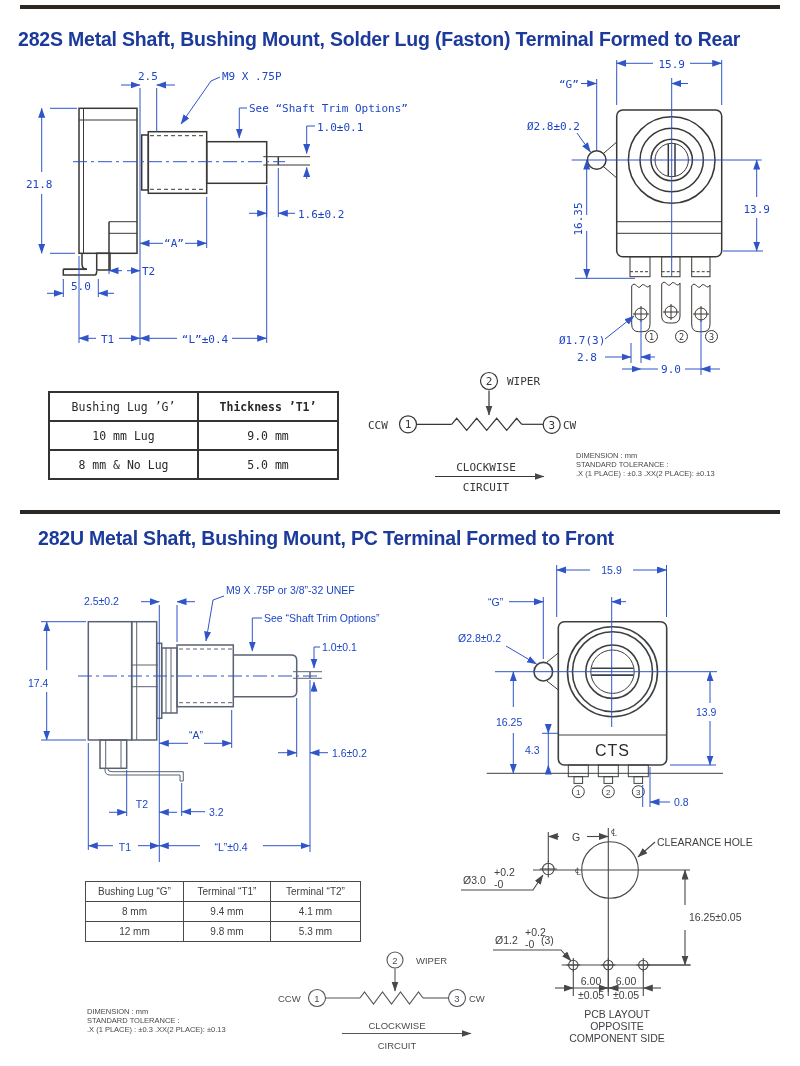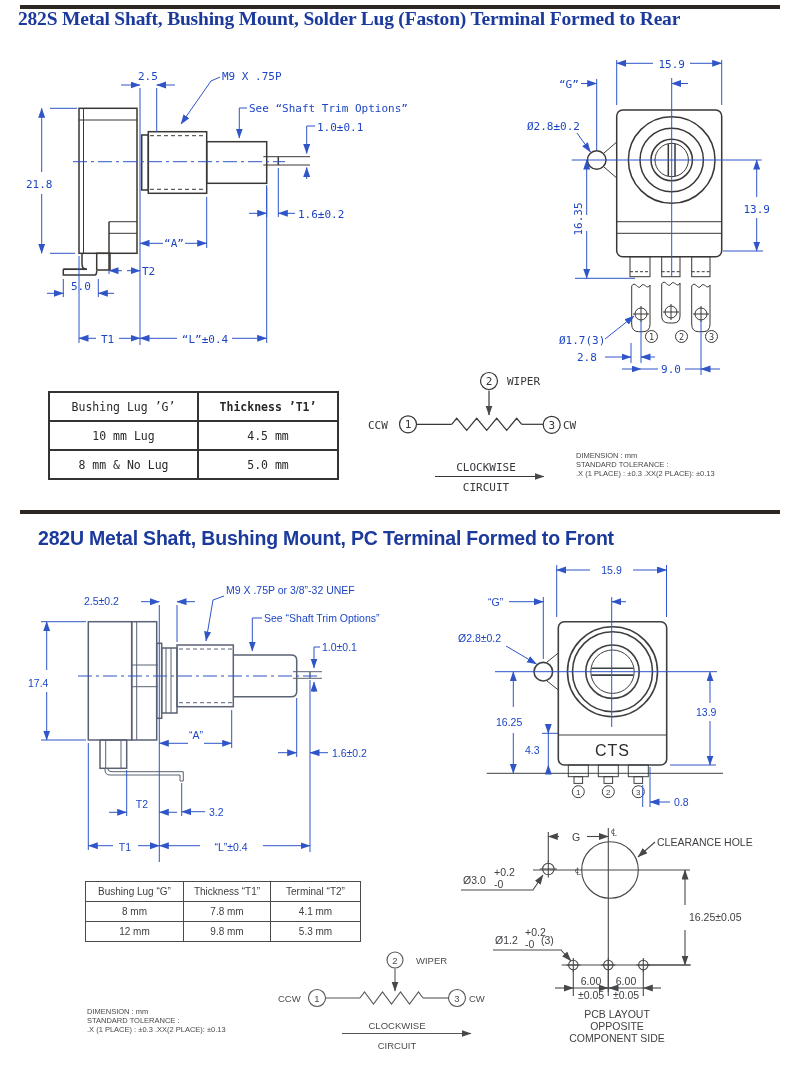--- a/index.html
+++ b/index.html
@@ -45,21 +45,21 @@
       <marker id="aB" markerWidth="10" markerHeight="8" refX="9.5" refY="3.5" orient="auto" markerUnits="userSpaceOnUse">
         <path d="M0,0 L10,3.5 L0,7 Z" fill="#2f55c8"></path>
         </marker>
       <marker id="aD" markerWidth="10" markerHeight="8" refX="9.5" refY="3.5" orient="auto" markerUnits="userSpaceOnUse">
         <path d="M0,0 L10,3.5 L0,7 Z" fill="#47484a"></path>
         </marker>
     </defs>
   </svg>
 
   <div class="rule" style="left:20px;top:5px;width:760px;"></div>
-  <h1 class="sect" style="left:18px;top:8px;font-family:Liberation Serif, serif;">282S Metal Shaft, Bushing Mount, Solder Lug (Faston) Terminal Formed to Rear</h1>
+  <h1 class="sect" style="left:18px;top:28px;">282S Metal Shaft, Bushing Mount, Solder Lug (Faston) Terminal Formed to Rear</h1>
 
   <svg style="left:25px;top:60px;" width="410" height="312" viewBox="0 0 410 312">
     <g>
       <rect class="kl" x="54" y="48.3" width="58" height="145"></rect>
       <line class="kl2" x1="58.5" y1="48.3" x2="58.5" y2="193.3"></line>
       <line class="kl2" x1="54" y1="60" x2="112" y2="60"></line>
       <line class="kl2" x1="84" y1="161.7" x2="112" y2="161.7"></line>
       <line class="kl2" x1="84" y1="173.3" x2="112" y2="173.3"></line>
       <line class="kl" x1="84" y1="161.7" x2="84" y2="210"></line>
       <rect class="kl" x="71.7" y="193.3" width="13.3" height="16.7"></rect>
@@ -225,21 +225,21 @@
   </svg>
 
   <table class="t282s" style="left:48px;top:391px;width:269px;">
     <tbody>
         <tr>
       <td style="width:139px;">Bushing Lug ’G’</td>
       <td style="width:130px;font-weight:bold;">Thickness ’T1’</td>
     </tr>
     <tr>
       <td>10 mm Lug</td>
-      <td>4.5 mm</td>
+      <td>9.0 mm</td>
     </tr>
     <tr>
       <td>8 mm &amp; No Lug</td>
       <td>5.0 mm</td>
     </tr>
   </tbody>
     </table>
 
   <svg style="left:360px;top:365px;" width="340" height="135" viewBox="0 0 340 135">
     <g>
@@ -418,26 +418,26 @@
       <line class="bl" x1="200" y1="212" x2="200" y2="252"></line>
       <line class="bl" x1="220" y1="247" x2="200" y2="247" marker-end="url(#aB)"></line>
       <text class="ut" x="224" y="251">0.8</text>
     </g>
   </svg>
 
   <table class="t282u" style="left:85px;top:881px;width:260px;">
     <tbody>
         <tr>
       <td style="width:93px;">Bushing Lug “G”</td>
-      <td style="width:82px;">Thickness “T1”</td>
+      <td style="width:82px;">Terminal “T1”</td>
       <td style="width:85px;">Terminal “T2”</td>
     </tr>
     <tr>
       <td>8 mm</td>
-      <td>7.8 mm</td>
+      <td>9.4 mm</td>
       <td>4.1 mm</td>
     </tr>
     <tr>
       <td>12 mm</td>
       <td>9.8 mm</td>
       <td>5.3 mm</td>
     </tr>
   </tbody>
     </table>
 

